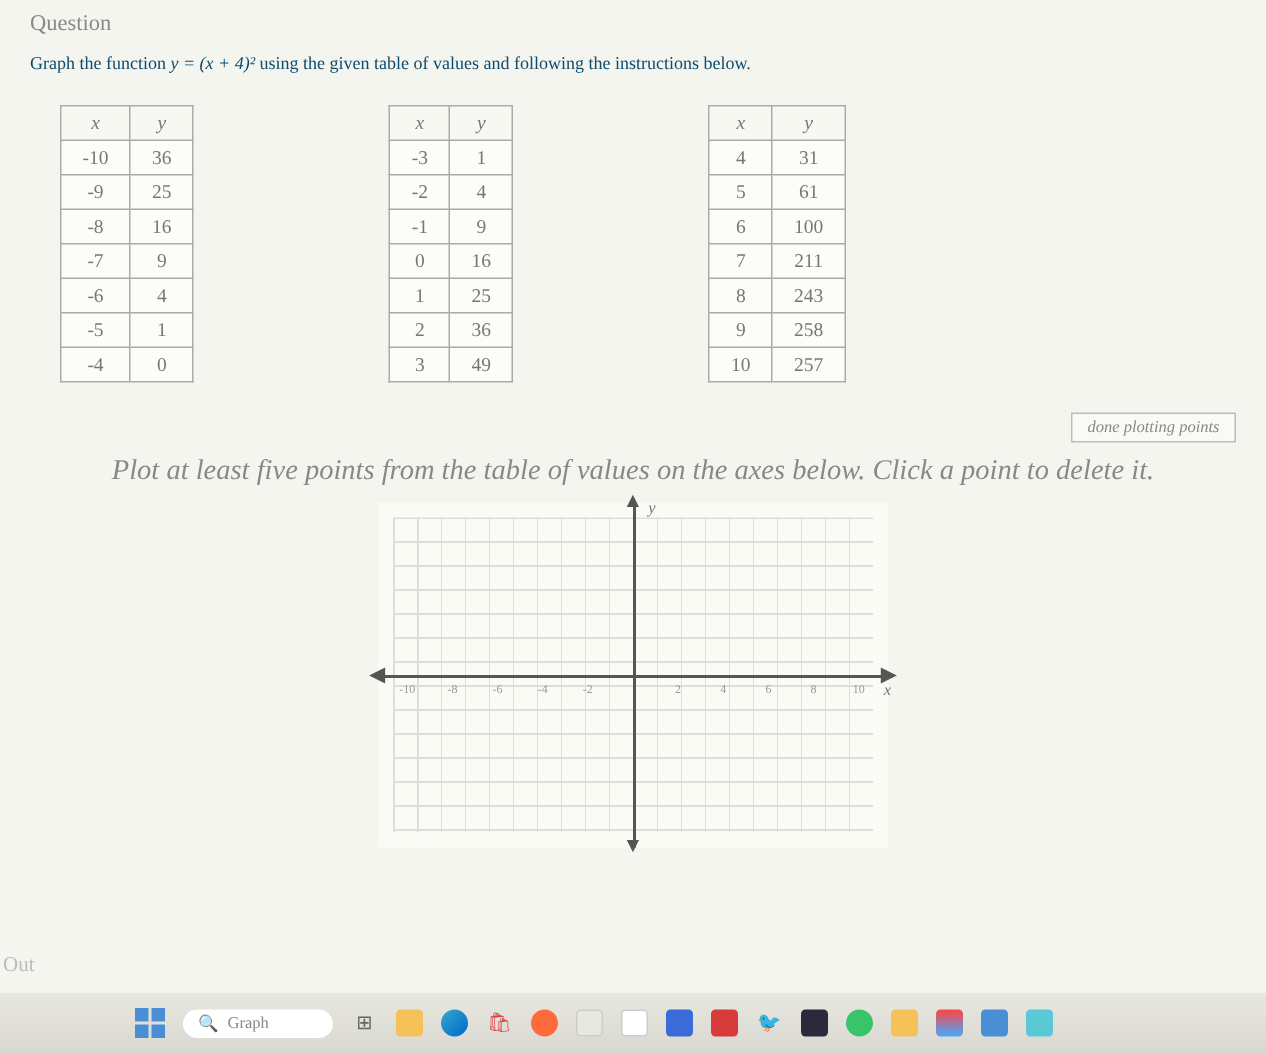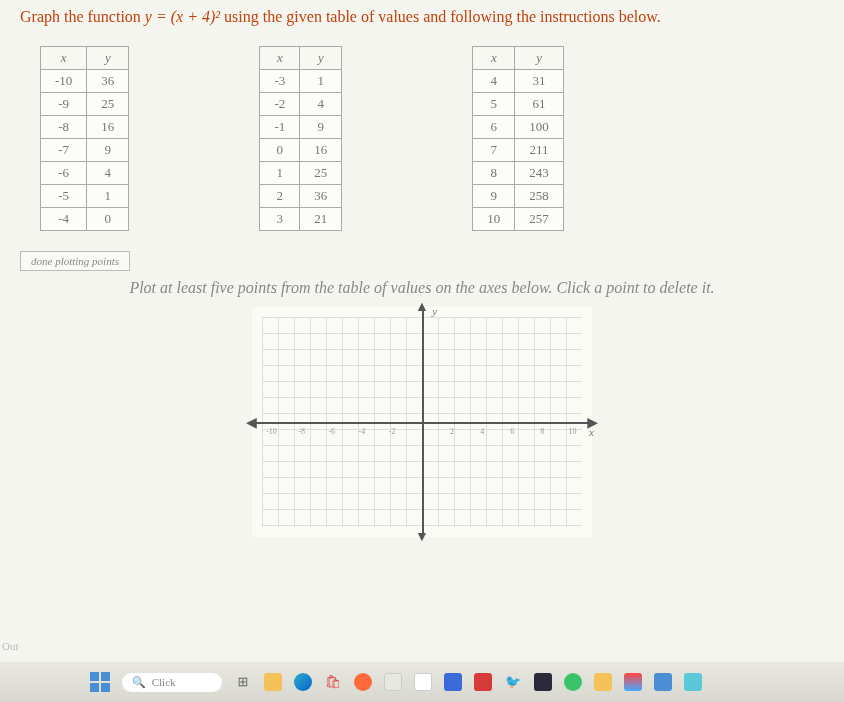--- a/index.html
+++ b/index.html
@@ -16,22 +16,22 @@
     }
     .page {
       padding: 8px 20px 0 20px;
     }
     .question-label {
       font-size: 15px;
       color: #888;
       margin-bottom: 10px;
     }
     .prompt {
-      font-size: 16px;
-      color: #c2410c;
+      font-size: 12px;
+      color: #0c4a6e;
       margin-bottom: 20px;
     }
     .prompt .fn {
       font-style: italic;
     }
     .tables-row {
       display: flex;
       justify-content: flex-start;
       gap: 130px;
       margin-left: 20px;
@@ -48,37 +48,37 @@
       font-size: 13px;
       color: #777;
       min-width: 40px;
     }
     table.val th {
       font-style: italic;
       font-weight: normal;
       background: #f8f8f2;
     }
     .controls {
-      text-align: left;
+      text-align: right;
       margin-bottom: 8px;
     }
     .done-btn {
       display: inline-block;
       border: 1px solid #bbb;
       padding: 3px 10px;
       font-size: 11px;
       color: #888;
       background: #fafaf5;
       font-style: italic;
       cursor: pointer;
     }
     .hint {
       text-align: center;
       font-style: italic;
-      font-size: 16px;
+      font-size: 19px;
       color: #888;
       margin-bottom: 10px;
     }
     .graph-wrap {
       display: flex;
       justify-content: center;
     }
     .graph {
       position: relative;
       width: 340px;
@@ -149,29 +149,30 @@
     .tb-icon {
       width: 18px; height: 18px;
       border-radius: 3px;
       display:flex; align-items:center; justify-content:center;
       font-size:13px;
     }
     .sidebar-label {
       position: absolute;
       left: 2px;
       bottom: 50px;
-      font-size: 11px;
+      font-size: 14px;
       color: #bbb;
       transform: none;
     }
   </style>
 </head>
 <body>
 
 <div class="page">
+  <div class="question-label">Question</div>
 
   <div class="prompt">
     <span>Graph the function </span><span class="fn">y = (x + 4)²</span><span> using the given table of values and following the instructions below.</span>
   </div>
 
   <div class="tables-row">
     <table class="val">
       <thead>
           <tr>
         <th>x</th>
@@ -237,21 +238,21 @@
           <tr>
             <td>1</td>
             <td>25</td>
           </tr>
           <tr>
             <td>2</td>
             <td>36</td>
           </tr>
           <tr>
             <td>3</td>
-            <td>21</td>
+            <td>49</td>
           </tr>
         </tbody>
     </table>
 
     <table class="val">
       <thead>
           <tr>
         <th>x</th>
         <th>y</th>
       </tr>
@@ -337,21 +338,21 @@
 
 <div class="taskbar">
   <div class="start-icon">
       <div></div>
       <div></div>
       <div></div>
       <div></div>
     </div>
   <div class="search-box">
     <span>🔍</span>
-    <span>Click</span>
+    <span>Graph</span>
   </div>
   <div class="tb-icon" style="color:#666">⊞</div>
   <div class="tb-icon" style="background:#f4c258"></div>
   <div class="tb-icon" style="background:linear-gradient(135deg,#3ac,#06c);border-radius:50%"></div>
   <div class="tb-icon" style="color:#d44">🛍</div>
   <div class="tb-icon" style="background:#ff6a3c;border-radius:50%"></div>
   <div class="tb-icon" style="background:#e8e8e0;border:1px solid #ccc"></div>
   <div class="tb-icon" style="background:#fff;border:1px solid #ccc"></div>
   <div class="tb-icon" style="background:#3a6bd6"></div>
   <div class="tb-icon" style="background:#d63a3a"></div>

